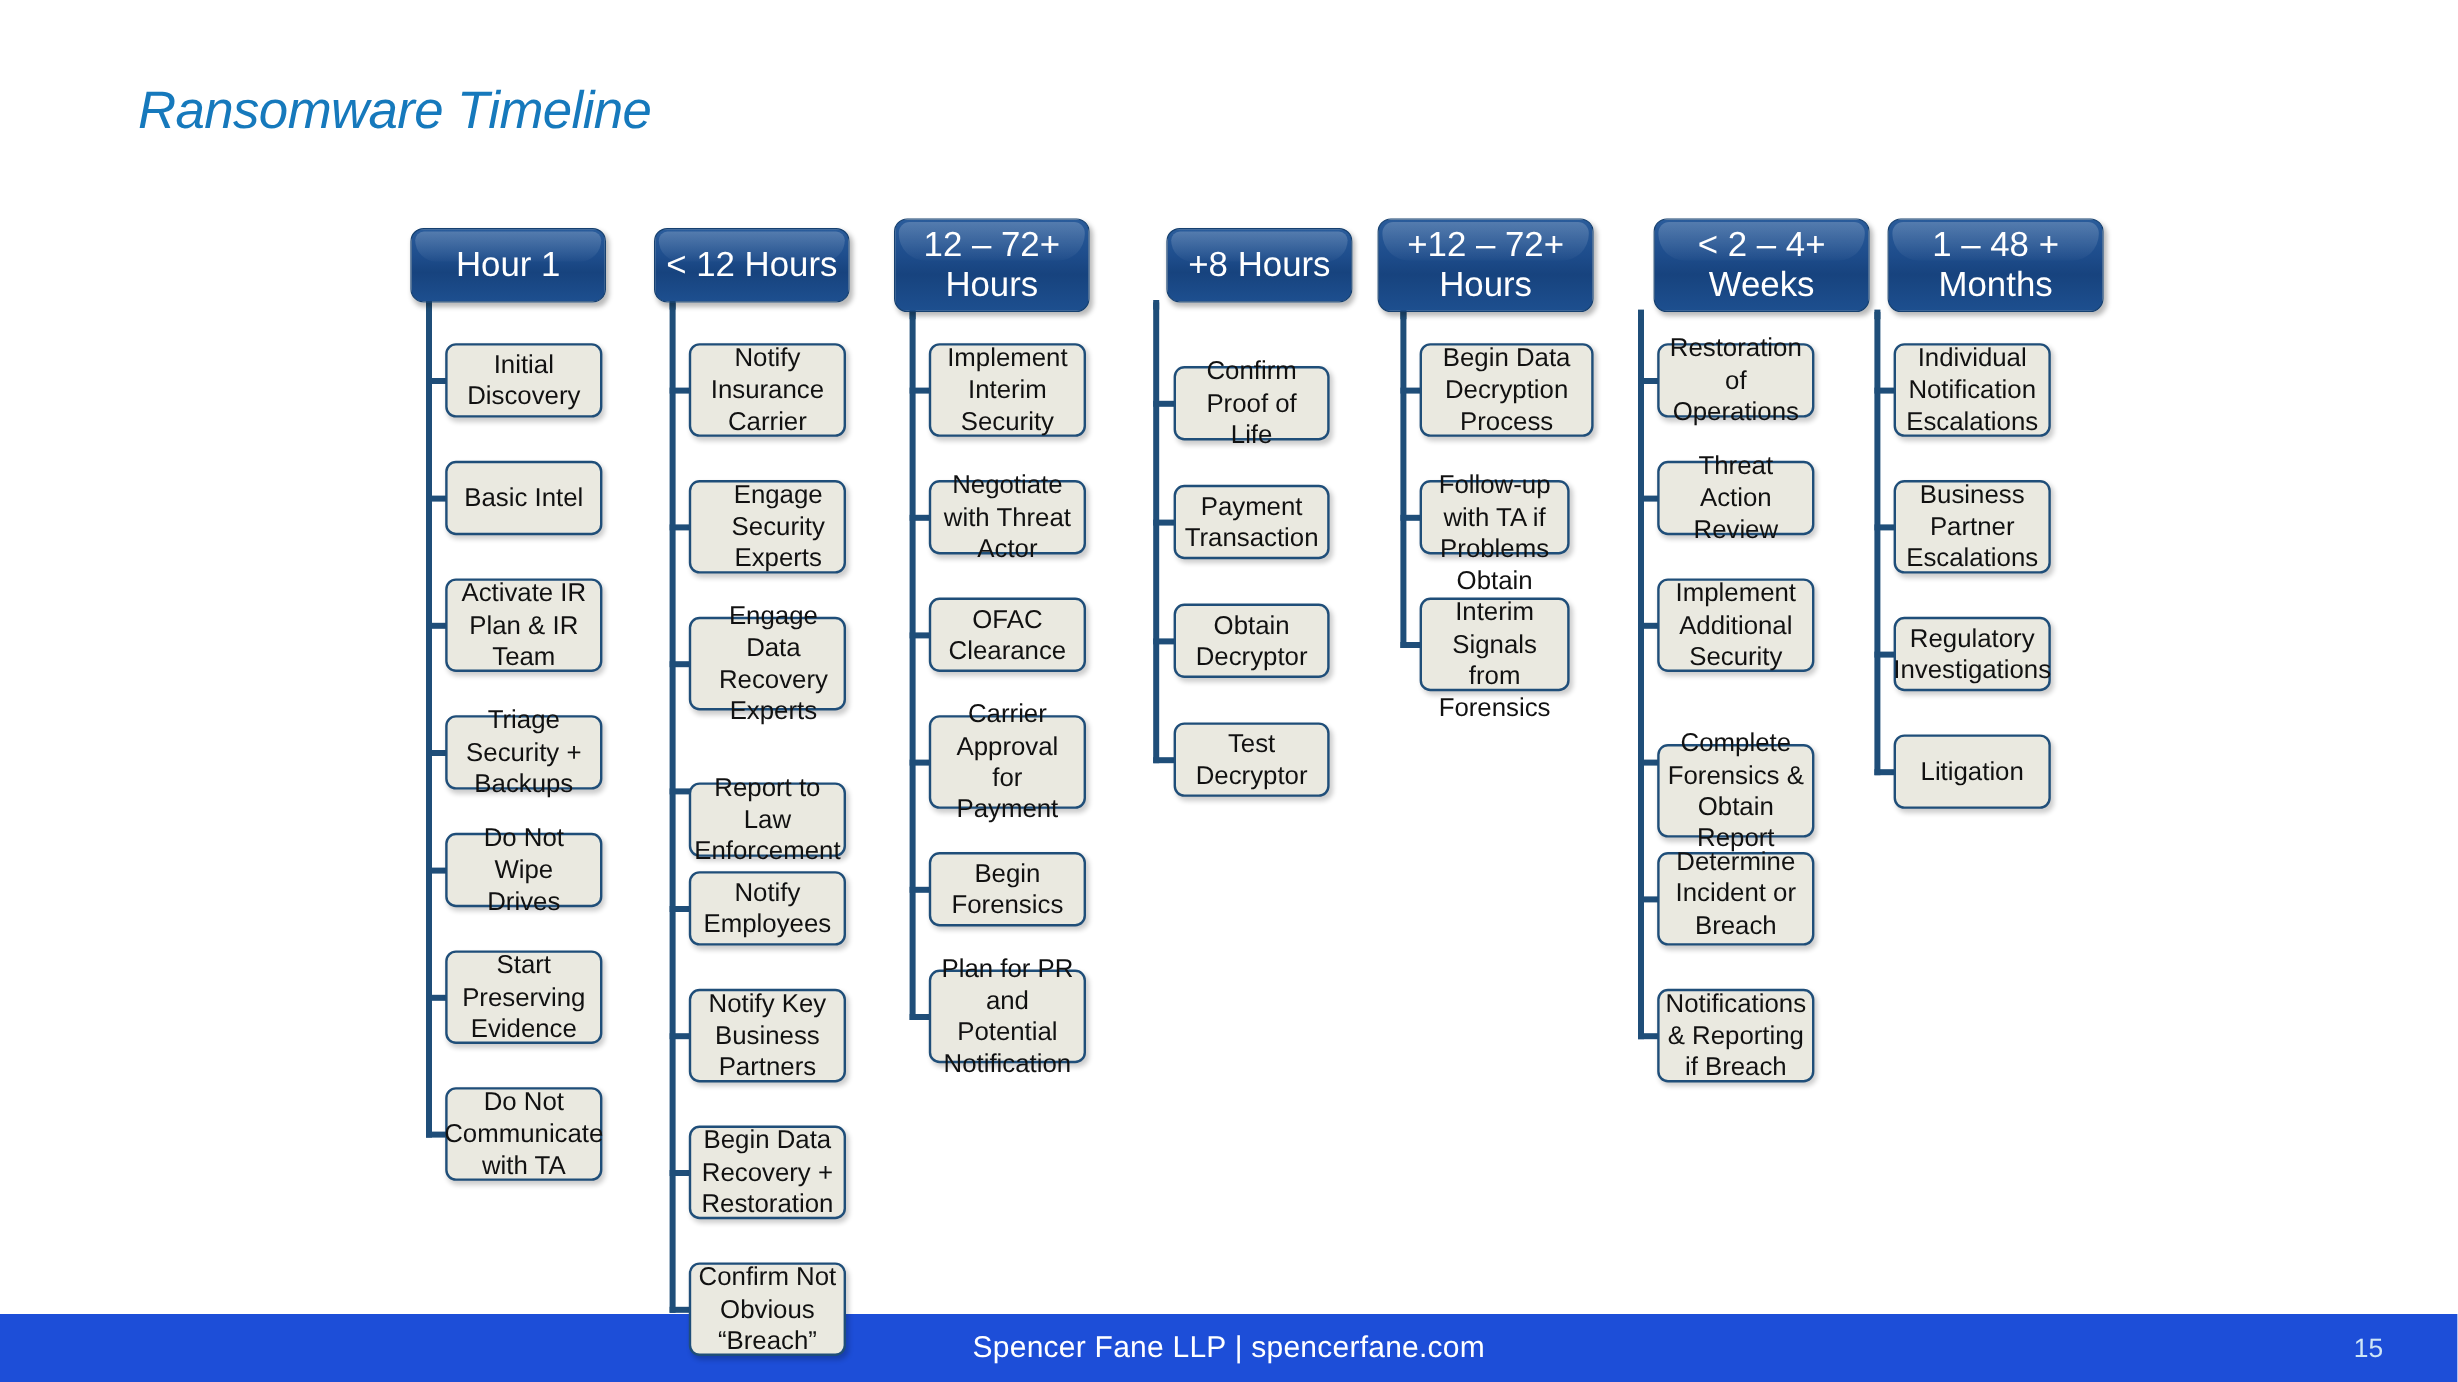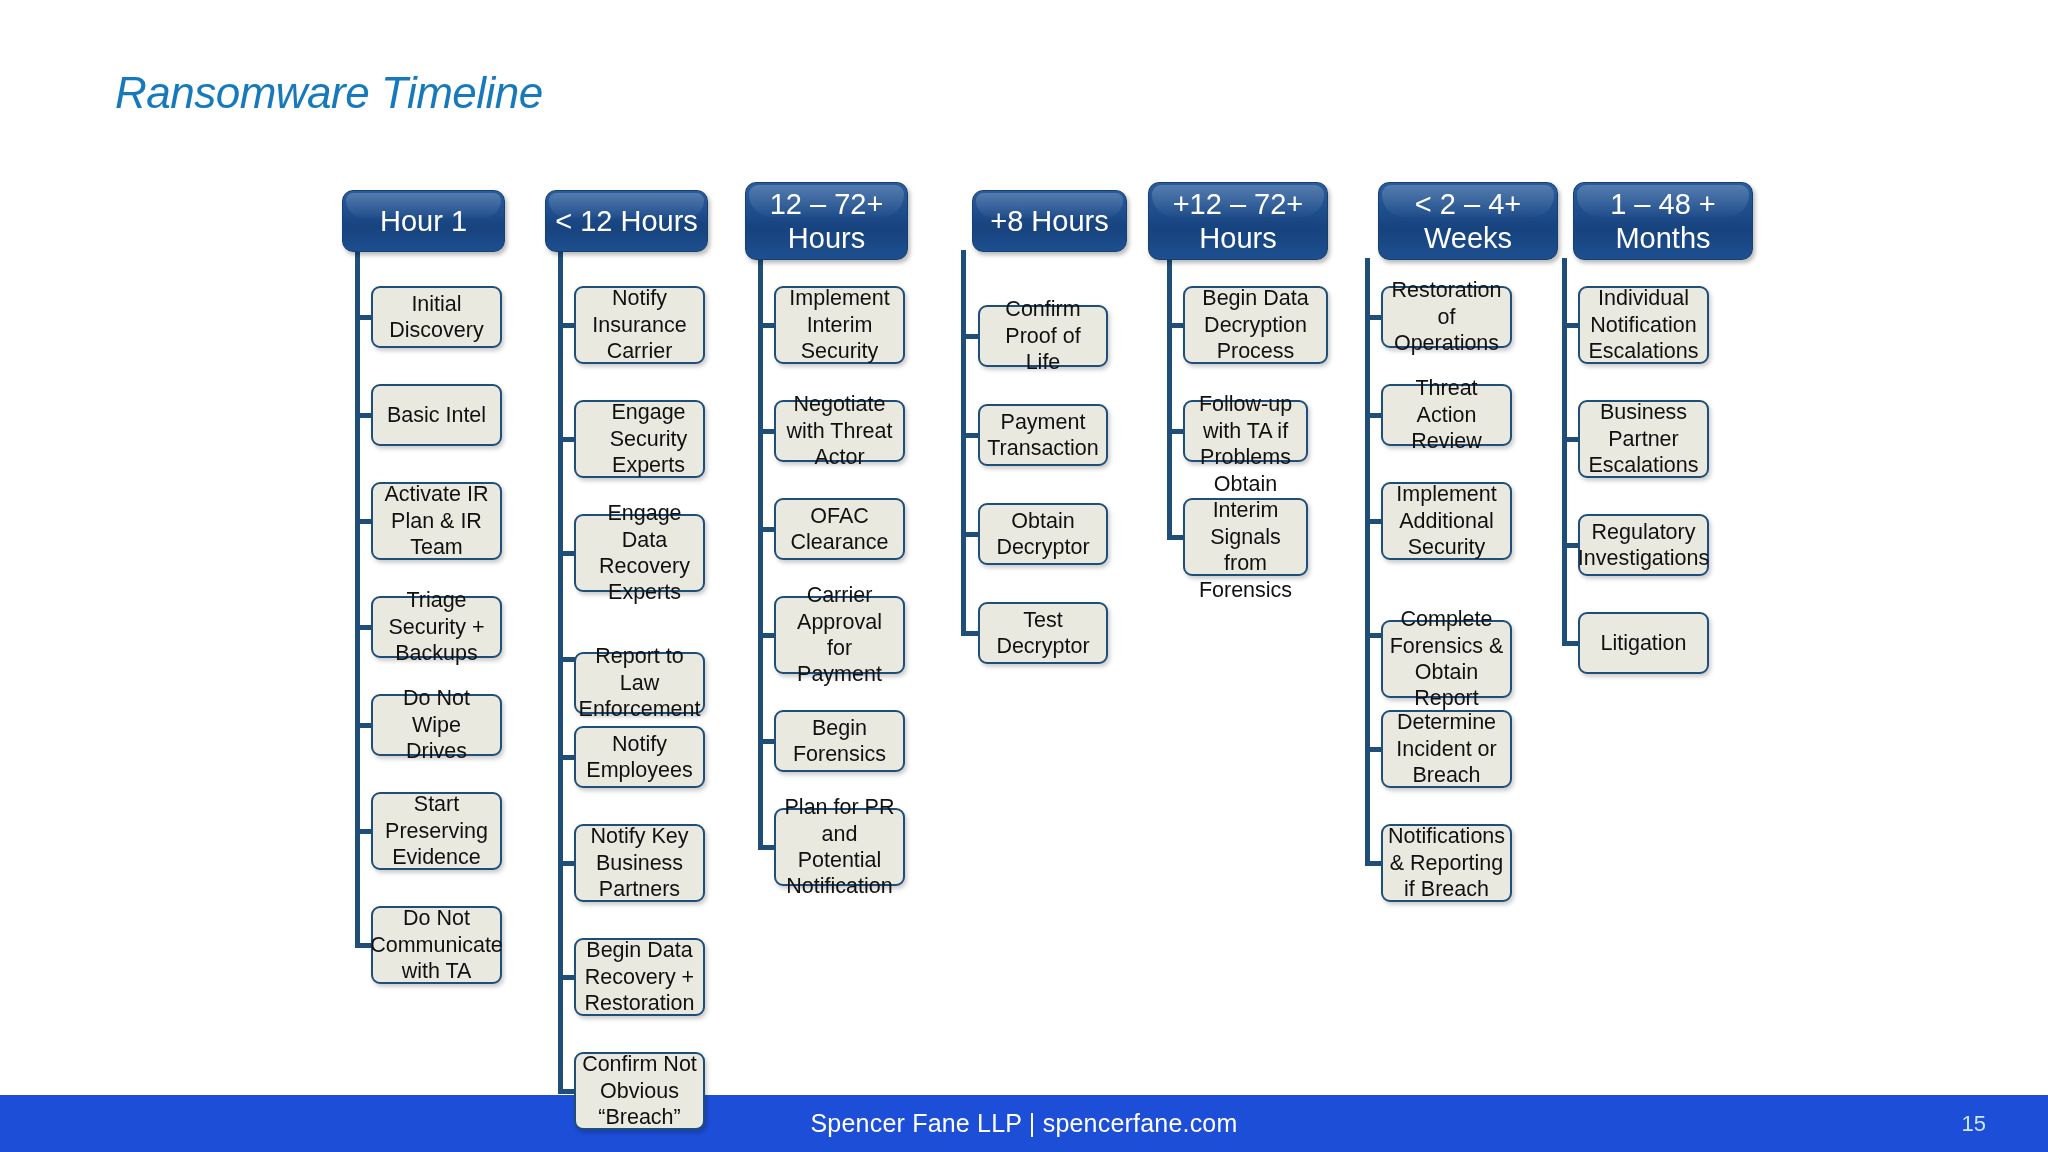--- a/index.html
+++ b/index.html
@@ -325,21 +325,21 @@
         </div>
         <div class="stub" style="left: 1365px; top: 412.5px; width: 18px;"></div>
         <div class="node" style="left: 1381px; top: 482px; width: 131px; height: 78px;">
           <span>Implement Additional Security</span>
         </div>
         <div class="stub" style="left: 1365px; top: 518.5px; width: 18px;"></div>
         <div class="node" style="left: 1381px; top: 596px; width: 131px; height: 78px; margin-top: 24px;">
           <span>Complete Forensics &amp; Obtain Report</span>
         </div>
         <div class="stub" style="left: 1365px; top: 632.5px; width: 18px;"></div>
-        <div class="node" style="left: 1381px; top: 710px; width: 131px; height: 78px;">
+        <div class="node" style="left: 1381px; top: 710px; width: 131px; height: 78px; align-items: flex-end;">
           <span>Determine Incident or Breach</span>
         </div>
         <div class="stub" style="left: 1365px; top: 746.5px; width: 18px;"></div>
         <div class="node" style="left: 1381px; top: 824px; width: 131px; height: 78px;">
           <span>Notifications &amp; Reporting if Breach</span>
         </div>
         <div class="stub" style="left: 1365px; top: 860.5px; width: 18px;"></div>
         <div class="trunk" style="left: 1365px; top: 260px; height: 605.5px;"></div>
         <div class="trunk" style="left: 1365px; top: 258px; height: 8px;"></div>
       </div>

